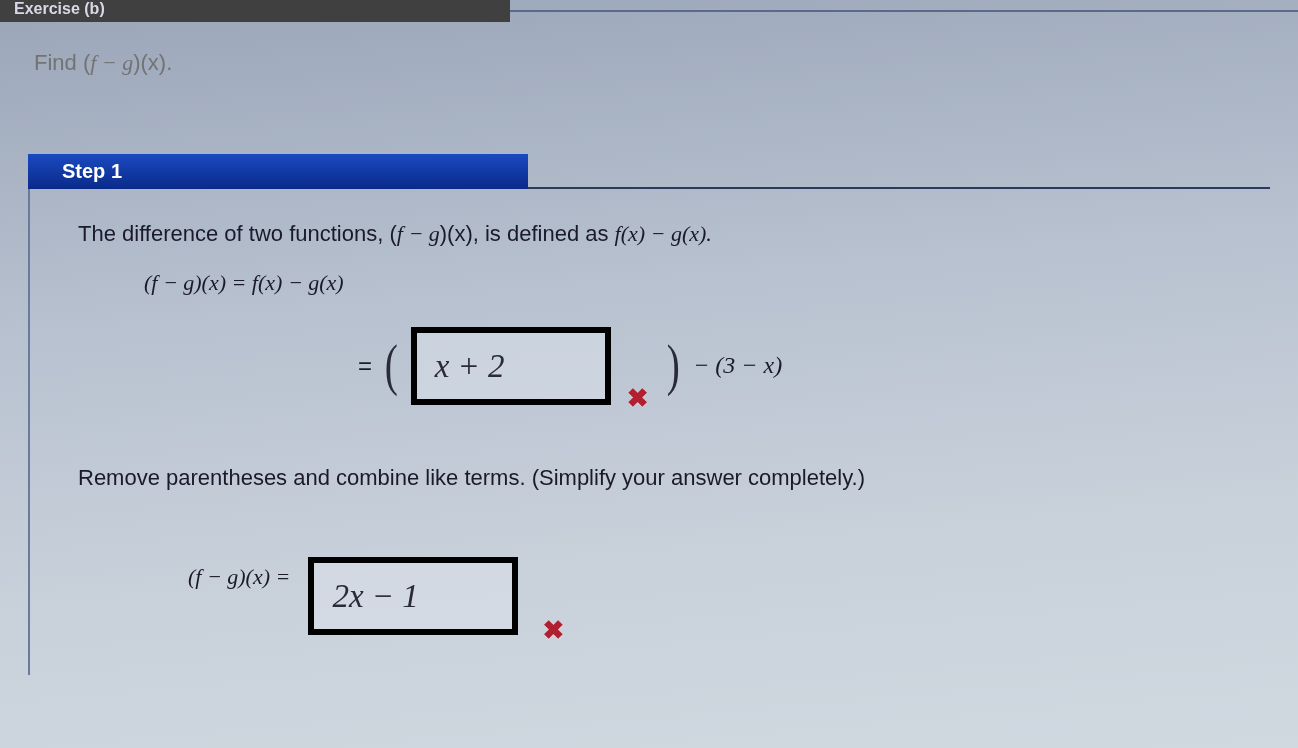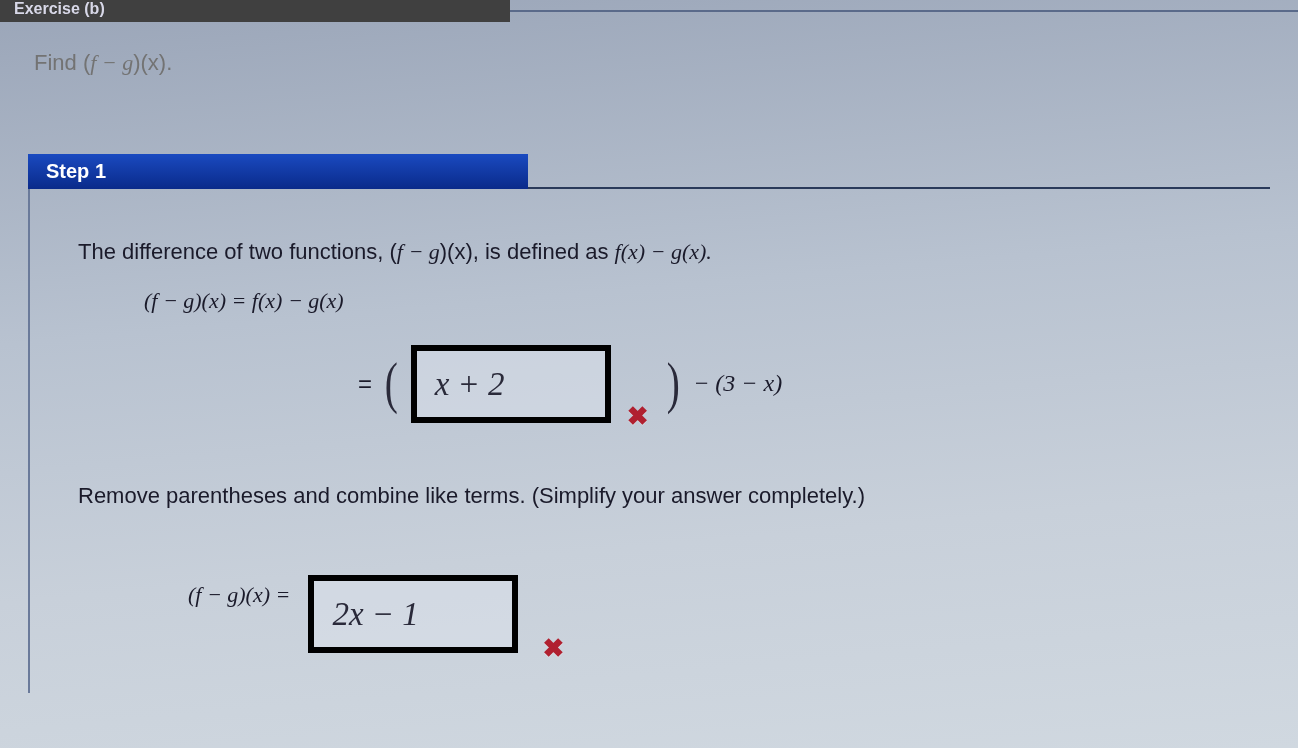--- a/index.html
+++ b/index.html
@@ -40,31 +40,31 @@
   .step-bar {
     display: flex;
     align-items: flex-end;
   }
   .step-tab {
     background: #0a3a9a;
     background: linear-gradient(180deg, #1a4ac0 0%, #0a2a8a 100%);
     color: #fff;
     font-weight: bold;
     font-size: 20px;
-    padding: 6px 18px;
+    padding: 6px 34px;
     width: 500px;
   }
   .step-line {
     flex: 1;
     border-bottom: 2px solid #2a3a5a;
     height: 2px;
   }
   .step-body {
     border-left: 2px solid #6a7a9a;
-    padding: 48px 40px 40px 48px;
+    padding: 30px 40px 40px 48px;
     font-size: 22px;
     line-height: 1.4;
     color: #1a1a2a;
   }
   .math-i { font-style: italic; font-family: "Times New Roman", serif; }
   .eq-line {
     margin: 18px 0 0 66px;
     font-size: 22px;
   }
   .eq-center {

